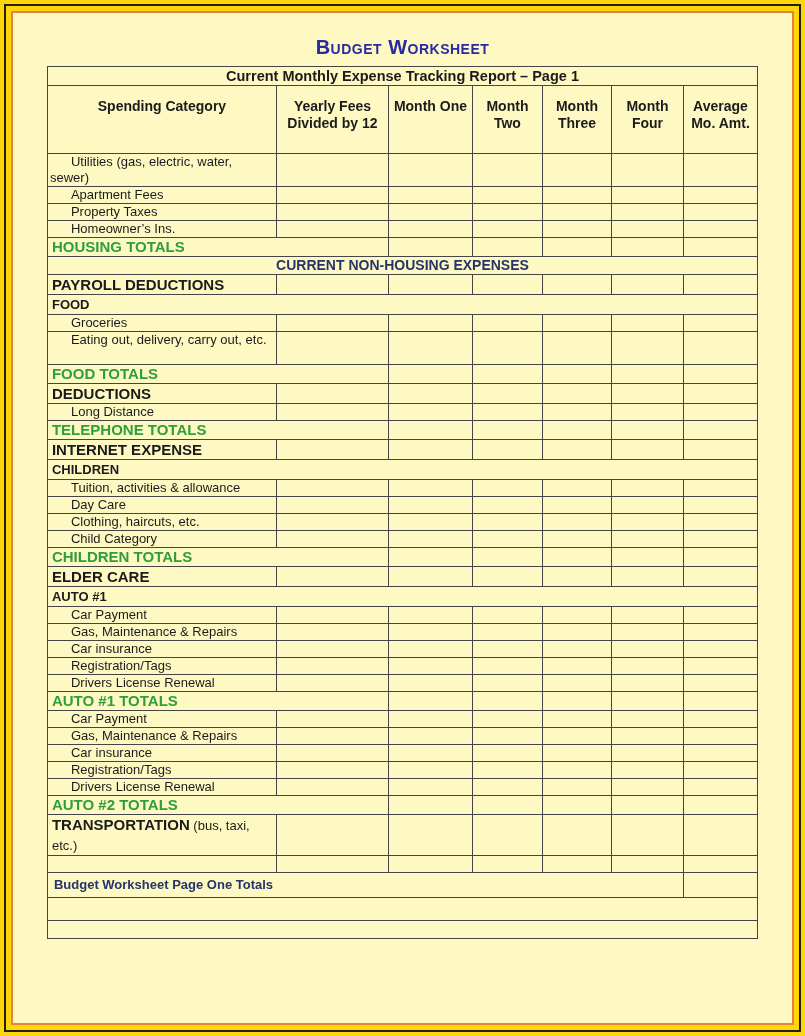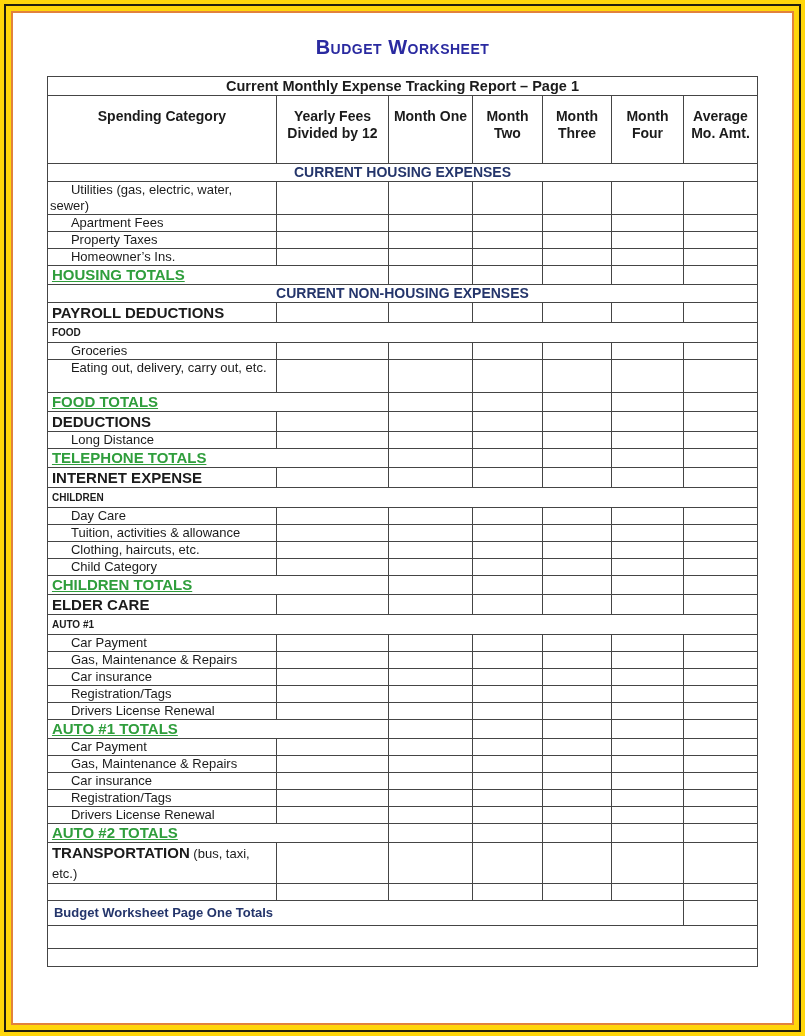--- a/index.html
+++ b/index.html
@@ -7,41 +7,41 @@
     width:805px;height:1036px;
     background:#ffd60a;
     font-family:"Liberation Sans","DejaVu Sans",sans-serif;
     color:#1b1b1b;
     overflow:hidden;
   }
   .page{
     box-sizing:border-box;
     position:absolute;
     left:13px;top:13px;right:13px;bottom:13px;
-    background:#ffffff;
+    background:#fef9c3;
     box-shadow:
       0 0 0 2px #e2823c,
       0 0 0 7px #ffd60a,
       0 0 0 9px #23200e,
       0 0 0 13px #ffd60a;
   }
   .title{
     margin:23px 0 4px 0;
     text-align:center;
     font-size:20px;
     font-weight:bold;
     font-variant:small-caps;
     letter-spacing:.5px;
     color:#2a2aa0;
   }
   table{
     border-collapse:collapse;
     table-layout:fixed;
     width:710px;
-    margin:17px auto;
+    margin:7px auto;
   }
   td,th{
     border:1px solid #454545;
     padding:0 3px;
     vertical-align:top;
     overflow:hidden;
   }
   
   .subtitle td{
     text-align:center;
@@ -86,34 +86,34 @@
     line-height:19px;
   }
   .bolditem td{height:19px;}
   .bolditem td.cat .suffix{
     font-weight:normal;
     font-size:13px;
   }
   
   .secbold td{
     font-weight:bold;
-    font-size:10px;
+    font-size:13px;
     padding-left:4px;
     height:19px;
     line-height:19px;
   }
   
   .totals td.cat{
     font-weight:bold;
     font-size:15px;
     color:#2f9e3c;
     padding-left:4px;
     line-height:18px;
   }
-  .totals td{height:18px;text-decoration:underline;}
+  .totals td{height:18px;}
   
   .pagetotals td.cat{
     font-weight:bold;
     font-size:13px;
     color:#24356b;
     padding-left:6px;
     line-height:24px;
   }
   .pagetotals td{height:24px;}
   .blank td{height:22px;}
@@ -145,23 +145,20 @@
     <tr>
       <th>Spending Category</th>
       <th>Yearly Fees Divided by 12</th>
       <th>Month One</th>
       <th>Month Two</th>
       <th>Month Three</th>
       <th>Month Four</th>
       <th>Average Mo. Amt.</th>
     </tr>
 
-    <tr class="secblue">
-      <td colspan="7">CURRENT HOUSING EXPENSES</td>
-    </tr>
 
     <tr class="item tall">
       <td class="cat">Utilities (gas, electric, water, sewer)</td>
       <td></td>
           <td></td>
           <td></td>
           <td></td>
           <td></td>
           <td></td>
     </tr>
@@ -279,30 +276,30 @@
           <td></td>
           <td></td>
           <td></td>
           <td></td>
     </tr>
 
     <tr class="secbold">
       <td colspan="7">CHILDREN</td>
     </tr>
     <tr class="item">
+      <td class="cat">Tuition, activities &amp; allowance</td>
+      <td></td>
+          <td></td>
+          <td></td>
+          <td></td>
+          <td></td>
+          <td></td>
+    </tr>
+    <tr class="item">
       <td class="cat">Day Care</td>
-      <td></td>
-          <td></td>
-          <td></td>
-          <td></td>
-          <td></td>
-          <td></td>
-    </tr>
-    <tr class="item">
-      <td class="cat">Tuition, activities &amp; allowance</td>
       <td></td>
           <td></td>
           <td></td>
           <td></td>
           <td></td>
           <td></td>
     </tr>
     <tr class="item">
       <td class="cat">Clothing, haircuts, etc.</td>
       <td></td>

